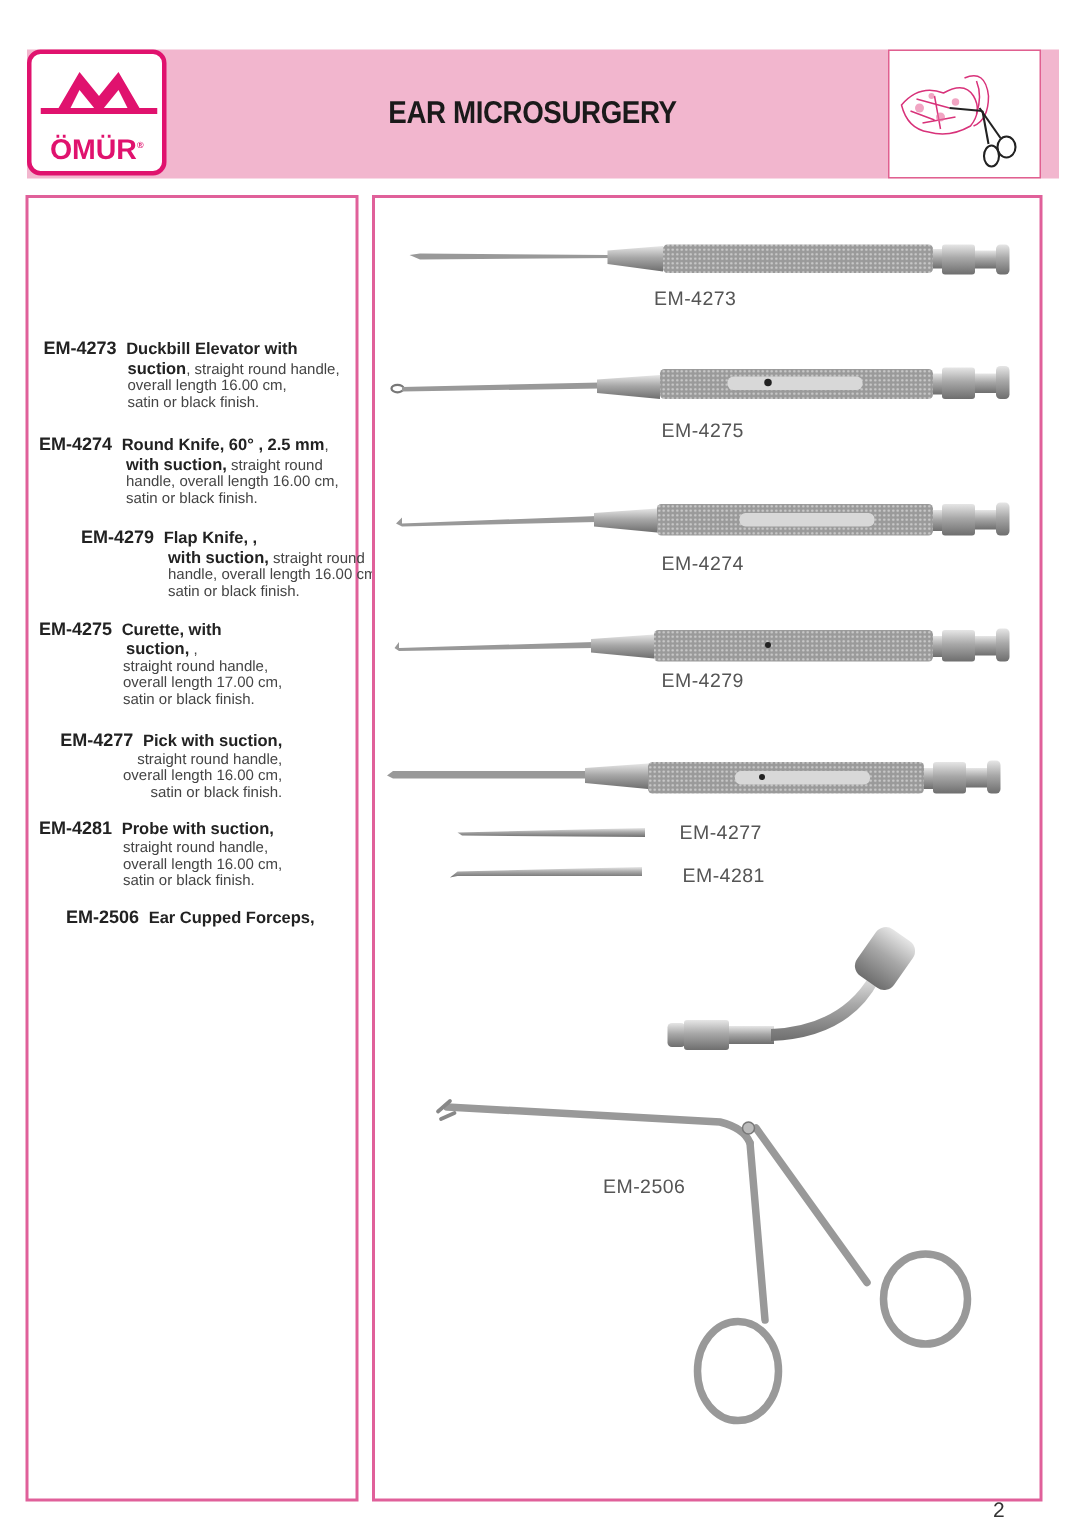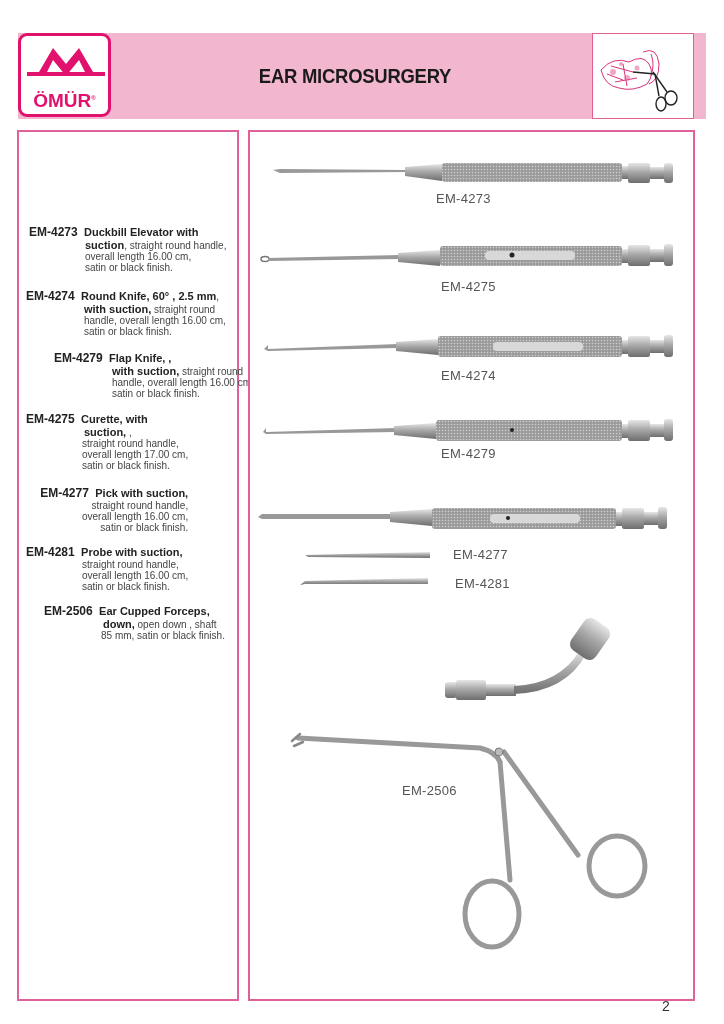--- a/index.html
+++ b/index.html
@@ -111,24 +111,20 @@
     <span class="line"><span class="code">EM-4281</span>&nbsp; <span class="name">Probe with suction,</span></span>
     <div style="padding-left:56px;">
       <span class="line desc">straight round handle,</span>
       <span class="line desc">overall length 16.00 cm,</span>
       <span class="line desc">satin or black finish.</span>
     </div>
   </div>
 
   <div class="item" style="left:25px;top:473px;">
     <span class="line"><span class="code">EM-2506</span>&nbsp; <span class="name">Ear Cupped Forceps,</span></span>
-    <div style="padding-left:57px;">
-      <span class="line" style="padding-left:2px;"><span class="name">down,</span><span class="desc"> open down , shaft</span></span>
-      <span class="line desc">85 mm, satin or black finish.</span>
-    </div>
   </div>
 </div>
 
 <div class="panel right"></div>
 
 <svg width="724" height="1024" style="position:absolute;left:0;top:0;pointer-events:none;">
   <defs>
     <linearGradient id="steel" x1="0" y1="0" x2="0" y2="1">
       <stop offset="0" stop-color="#e6e6e6"></stop>
       <stop offset="0.45" stop-color="#a8a8a8"></stop>

